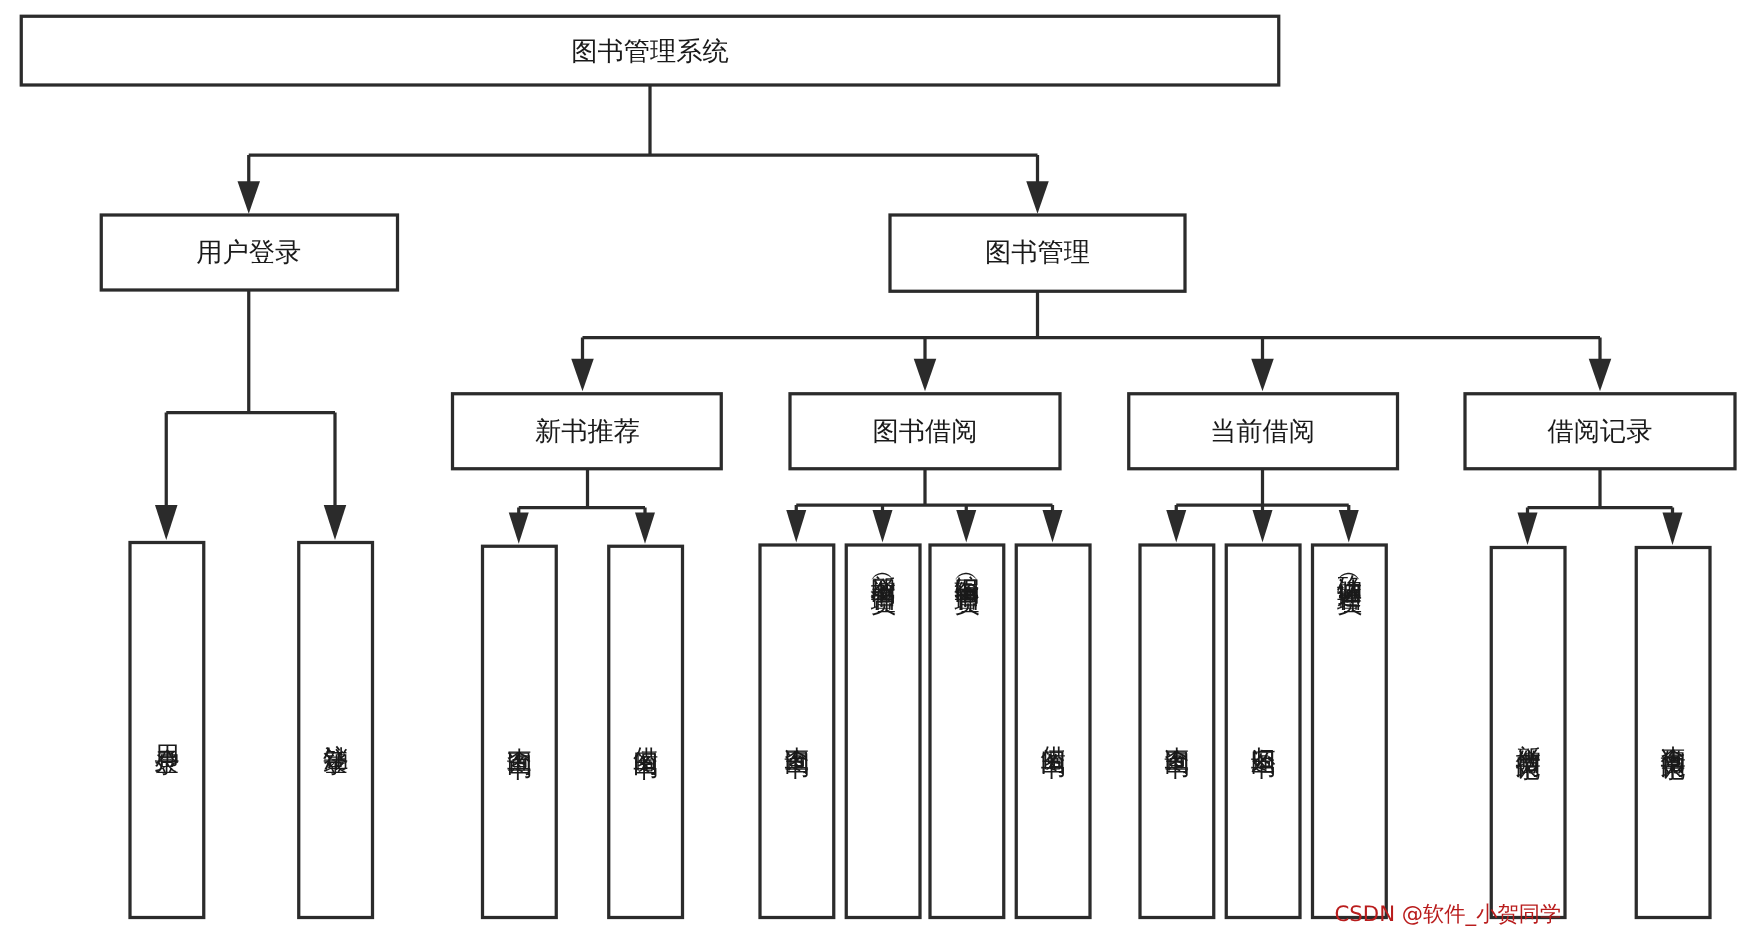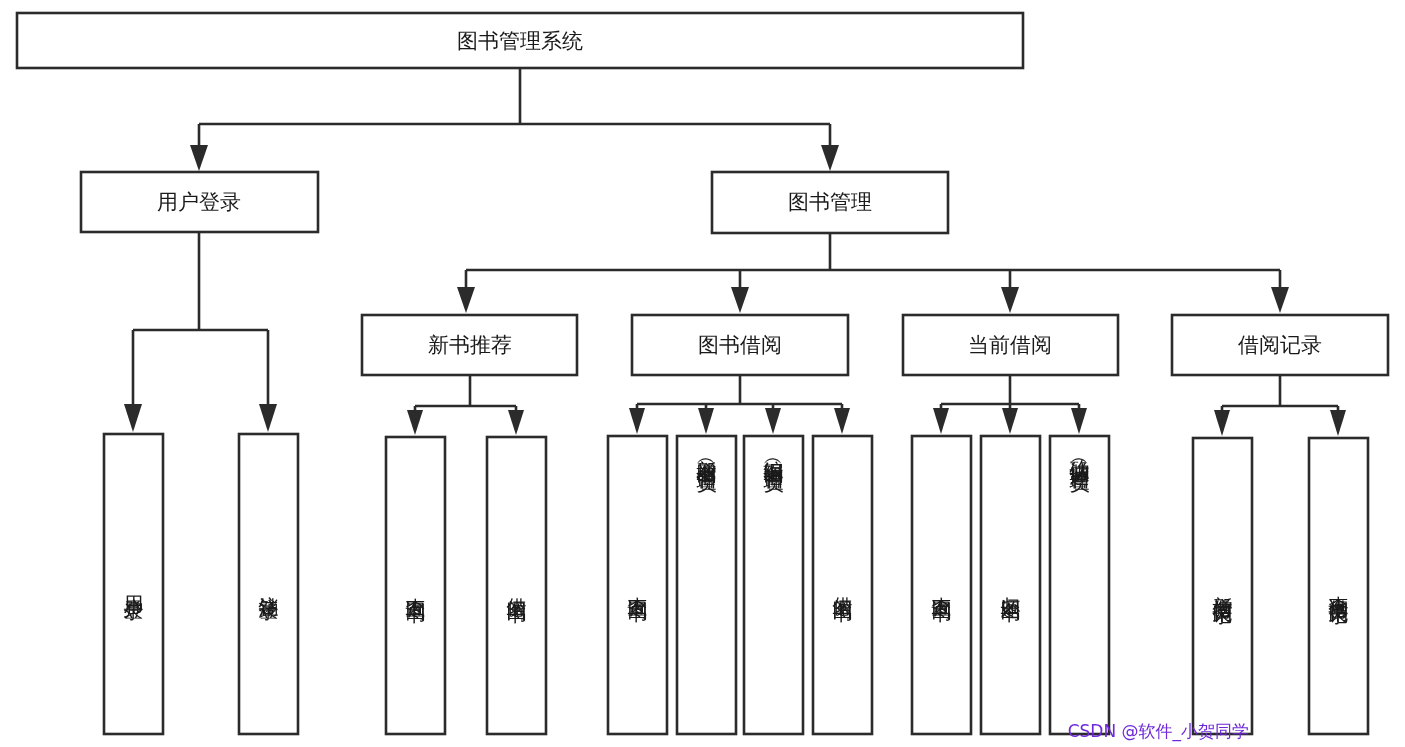--- a/index.html
+++ b/index.html
@@ -65,21 +65,21 @@
     letter-spacing: 2px;
     white-space: nowrap;
     text-align: center;
   }
   .watermark {
     position: absolute;
     right: 10px;
     bottom: 4px;
     font-family: "DejaVu Sans", "Liberation Sans", sans-serif;
     font-size: 17px;
-    color: #6d28d9;
+    color: #b91c1c;
     white-space: nowrap;
     pointer-events: none;
   }
 </style>
 </head>
 <body>
 
 <div id="diagram-root">
 
   <svg class="diagram-canvas" viewBox="0 0 1405 747">

